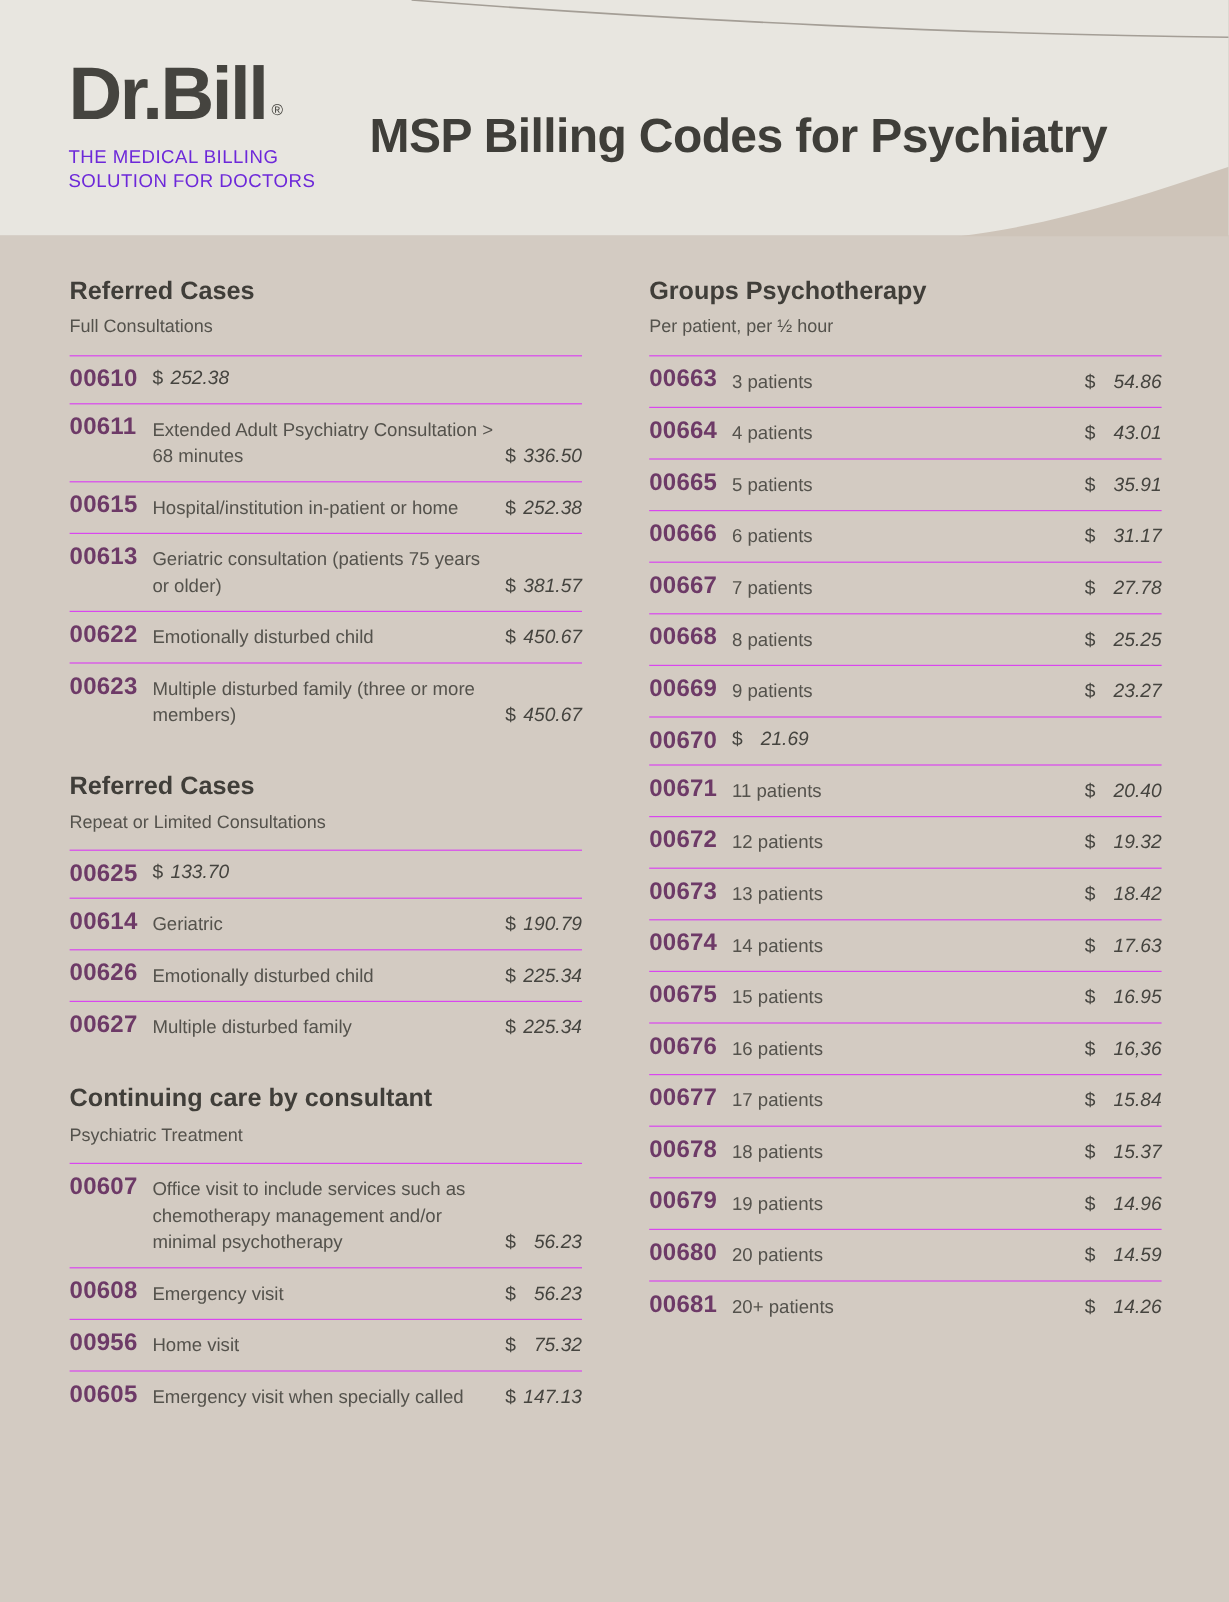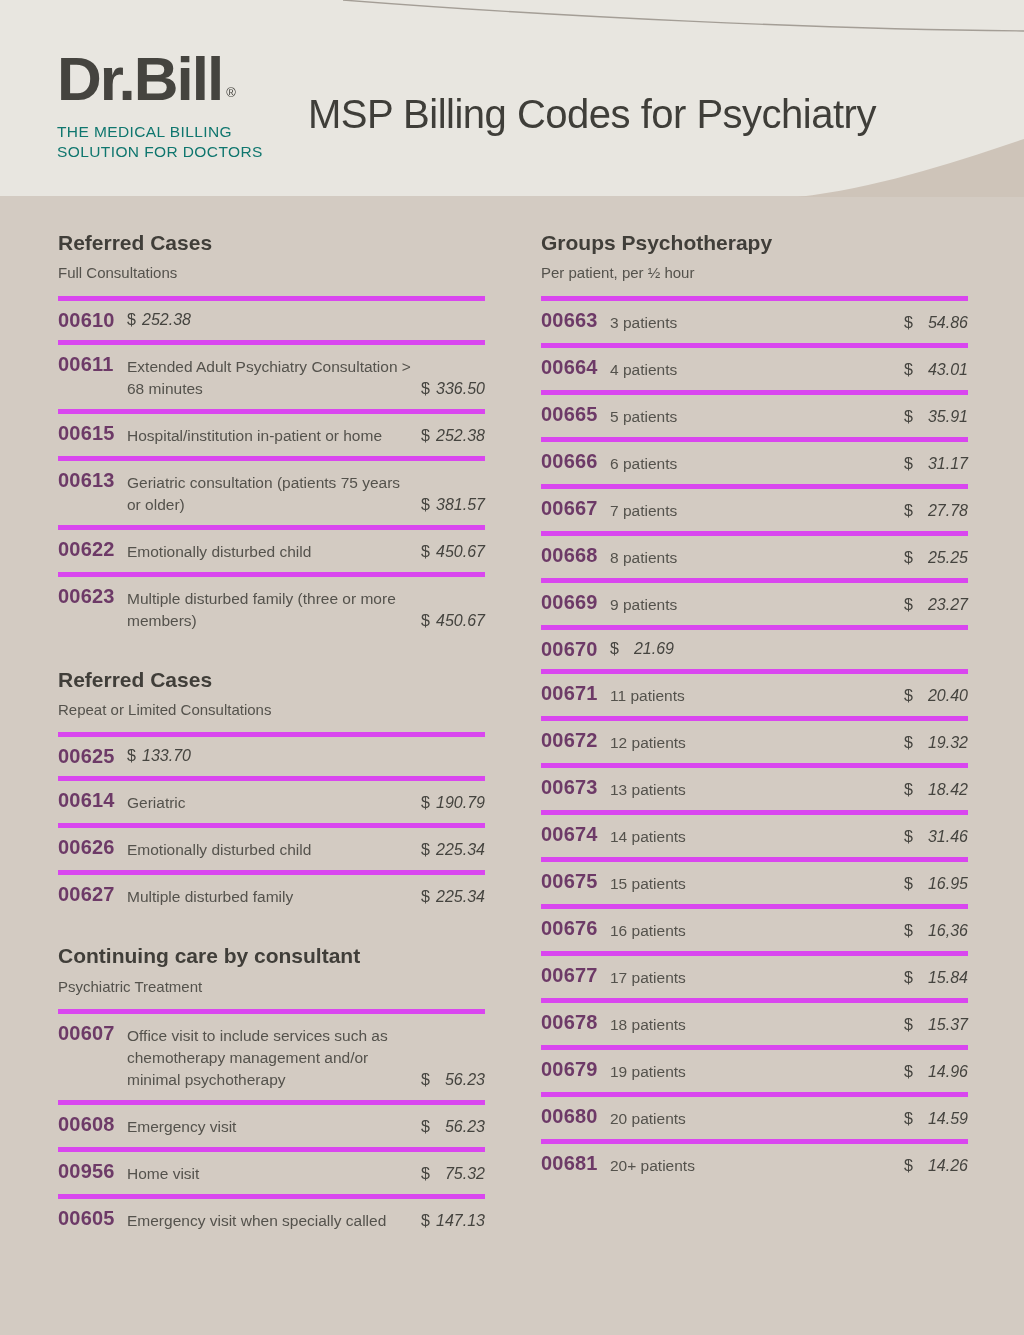--- a/index.html
+++ b/index.html
@@ -52,28 +52,28 @@
     position: relative;
     bottom: 3px;
     left: 4px;
   }
   .tagline {
     margin-top: 12px;
     font-size: 15.5px;
     font-weight: 400;
     letter-spacing: 0.4px;
     line-height: 20px;
-    color: #0f766e;
+    color: #6d28d9;
   }
   .title {
     position: absolute;
     left: 308px;
     top: 92px;
     font-size: 40px;
-    font-weight: 400;
+    font-weight: 700;
     letter-spacing: -0.5px;
     color: #3f3e39;
     white-space: nowrap;
   }
 
   
   .content {
     display: flex;
     gap: 56px;
     padding: 34px 56px 0 58px;
@@ -90,21 +90,21 @@
   .section-subtitle {
     margin-top: 8px;
     font-size: 15px;
     color: #54524c;
     line-height: 1.3;
   }
   .rows { margin-top: 13px; }
 
   .row {
     display: flex;
-    border-top: 5px solid #d946ef;
+    border-top: 1px solid #d946ef;
     padding: 8px 0 9px 0;
   }
   .code {
     flex: 0 0 69px;
     align-self: flex-start;
     font-size: 20px;
     font-weight: 700;
     color: #6d3a67;
     letter-spacing: 0.2px;
     line-height: 22px;
@@ -400,21 +400,21 @@
       <span class="dollar">$</span>
       <span class="amount">18.42</span>
     </span>
   </div>
 
   <div class="row">
     <span class="code">00674</span>
     <span class="desc">14 patients</span>
     <span class="price">
       <span class="dollar">$</span>
-      <span class="amount">31.46</span>
+      <span class="amount">17.63</span>
     </span>
   </div>
 
   <div class="row">
     <span class="code">00675</span>
     <span class="desc">15 patients</span>
     <span class="price">
       <span class="dollar">$</span>
       <span class="amount">16.95</span>
     </span>

